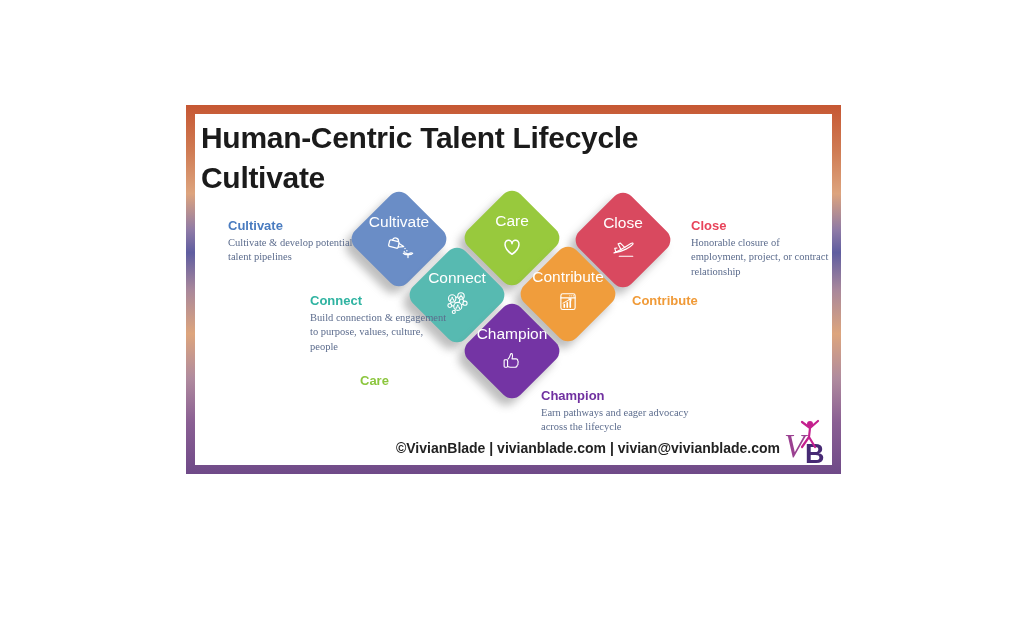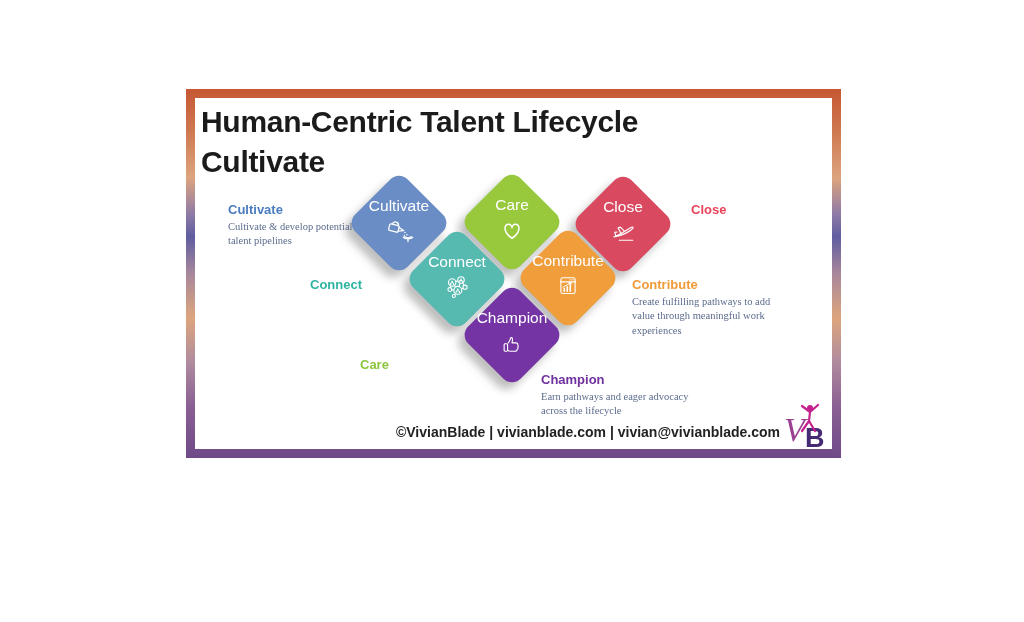--- a/index.html
+++ b/index.html
@@ -1,21 +1,21 @@
 <!DOCTYPE html>
 <html><head>
 <meta charset="utf-8">
 <style>
   html,body{margin:0;padding:0;}
   body{
     width:1024px;height:622px;background:#ffffff;position:relative;
     font-family:"Liberation Sans",sans-serif;overflow:hidden;
   }
   .frame{
-    position:absolute;left:186px;top:89px;width:655px;height:369px;
+    position:absolute;left:186px;top:105px;width:655px;height:369px;
     padding:9px;box-sizing:border-box;
   }
   .card{position:relative;width:100%;height:100%;background:#ffffff;}
   .title{
     position:absolute;left:6px;top:4px;width:530px;
     font-size:30px;font-weight:600;letter-spacing:-0.3px;line-height:40px;color:#1b1b1b;
   }
   .diamond{
     position:absolute;width:74px;height:74px;
     filter:drop-shadow(-6px 7px 4px rgba(110,110,110,0.45));
@@ -136,38 +136,39 @@
       </div>
     </div>
 
     <div class="stage-note" style="left:33px;top:104px;width:128px;">
       <div class="note-heading" style="color: rgb(74, 124, 192);">Cultivate</div>
       <div class="note-body">Cultivate &amp; develop potential talent pipelines</div>
     </div>
 
     <div class="stage-note" style="left:115px;top:179px;width:140px;">
       <div class="note-heading" style="color: rgb(47, 179, 161);">Connect</div>
+      <div class="note-body">Build connection &amp; engagement to purpose, values, culture, people</div>
     </div>
 
     <div class="stage-note" style="left:165px;top:259px;width:145px;">
       <div class="note-heading" style="color: rgb(140, 198, 62);">Care</div>
     </div>
 
     <div class="stage-note" style="left:346px;top:274px;width:152px;">
       <div class="note-heading" style="color: rgb(112, 48, 160);">Champion</div>
       <div class="note-body">Earn pathways and eager advocacy across the lifecycle</div>
     </div>
 
     <div class="stage-note" style="left:437px;top:179px;width:155px;">
       <div class="note-heading" style="color: rgb(240, 154, 55);">Contribute</div>
-      <div class="note-body">Create fulfilling pathways to add value through meaningful work experiences</div>
     </div>
 
     <div class="stage-note" style="left:496px;top:104px;width:140px;">
       <div class="note-heading" style="color: rgb(232, 67, 90);">Close</div>
+      <div class="note-body">Honorable closure of employment, project, or contract relationship</div>
     </div>
 
     <div class="footer">©VivianBlade | vivianblade.com | vivian@vivianblade.com</div>
 
     <svg class="logo" viewBox="0 0 46 46">
       <text x="0" y="39" font-family="Liberation Serif, serif" font-style="italic" font-size="34" fill="#9b4191">V</text>
       <text x="21" y="45" font-family="Liberation Sans, sans-serif" font-weight="bold" font-size="27" fill="#472a74">B</text>
       <g stroke="#c4208e" stroke-width="2.2" stroke-linecap="round" fill="none">
         <circle cx="26" cy="6" r="3" fill="#c4208e" stroke="none"></circle>
         <path d="M26,10 L18,4 M26,10 L34,3 M26,10 L25,19 M25,19 L18,29 M25,19 L31,29"></path>

